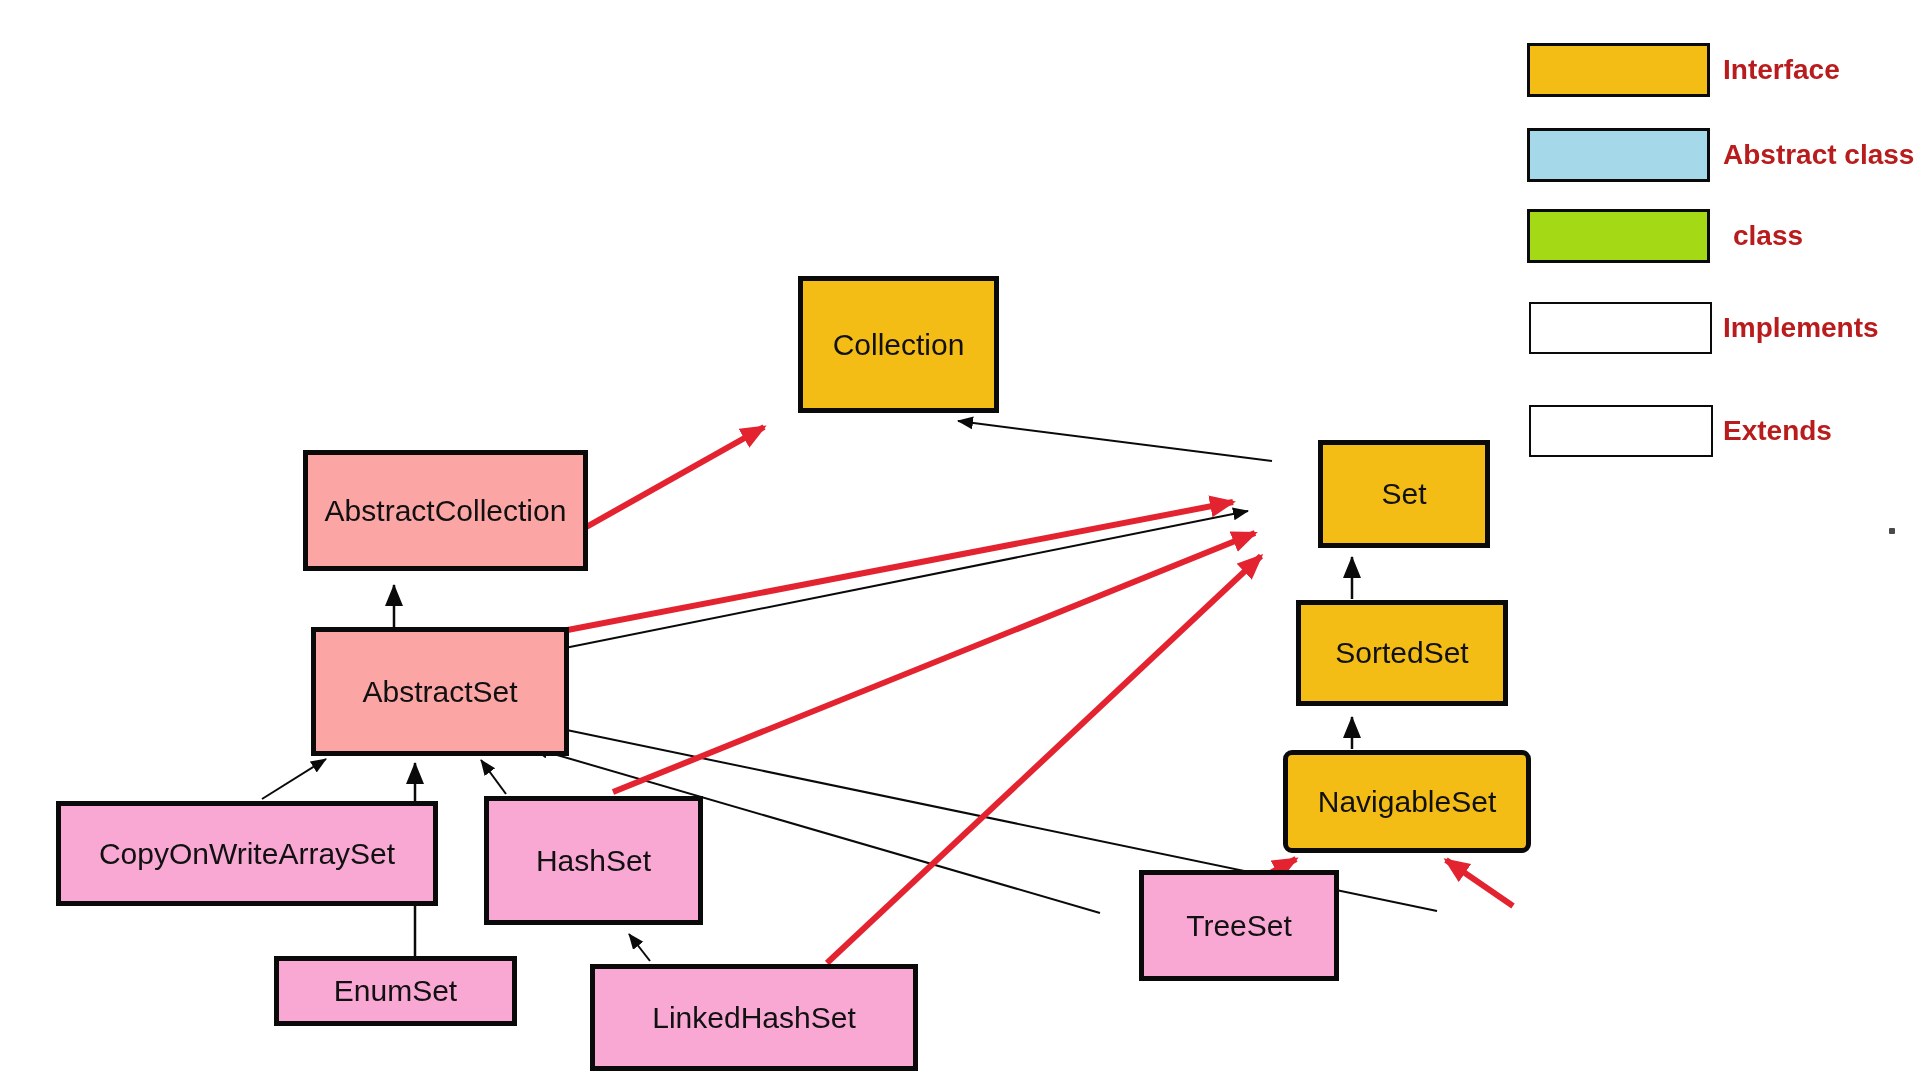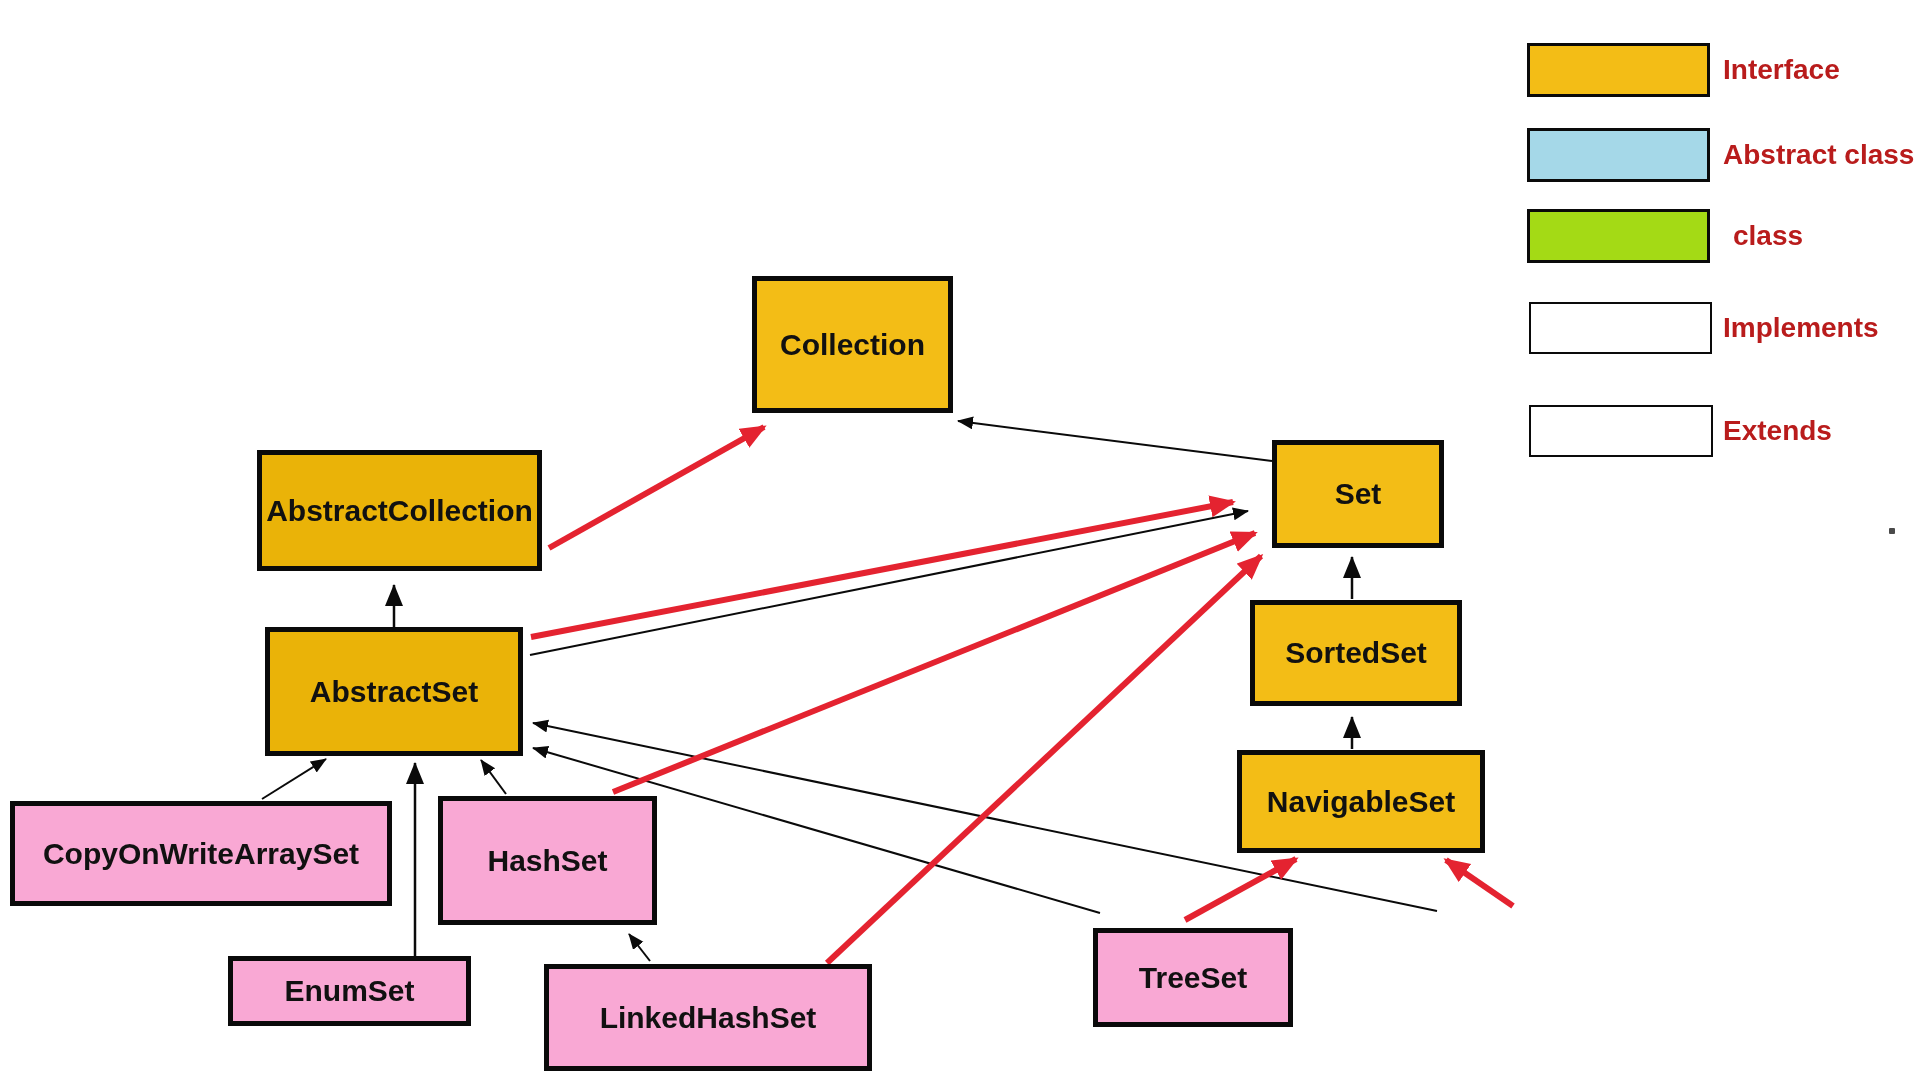--- a/index.html
+++ b/index.html
@@ -9,25 +9,26 @@
     background:#ffffff;
     font-family:"Liberation Sans", sans-serif;
     overflow:hidden;
   }
   #edges{position:absolute;left:0;top:0;width:1920px;height:1080px;}
   .node{
     position:absolute;
     box-sizing:border-box;
     border:5px solid #0a0a0a;
     display:flex;align-items:center;justify-content:center;
-    font-weight:bold;font-size:30px;color:#111;
+    font-weight:normal;font-size:30px;color:#111;
     text-align:center;
+    margin-left:46px;
   }
   .node.interface{background:#F3BD16;}
-  .node.abstract{background:#eab308;}
+  .node.abstract{background:#fca5a5;}
   .node.clazz{background:#f9a8d4;}
   .legend-swatch{
     position:absolute;box-sizing:border-box;
     border:3px solid #0a0a0a;
   }
   .legend-swatch.interface{background:#F3BD16;}
   .legend-swatch.abstract{background:#A5D8E8;}
   .legend-swatch.clazz{background:#A4DA15;}
   .legend-arrowbox{
     position:absolute;box-sizing:border-box;
@@ -91,21 +92,21 @@
   </div>
 
   <div class="node interface" style="left:1272px;top:440px;width:172px;height:108px;">
     <span>Set</span>
   </div>
 
   <div class="node interface" style="left:1250px;top:600px;width:212px;height:106px;">
     <span>SortedSet</span>
   </div>
 
-  <div class="node interface" style="left:1237px;top:750px;width:248px;height:103px;">
+  <div class="node interface" style="left:1237px;top:750px;width:248px;height:103px;border-radius:9px;">
     <span>NavigableSet</span>
   </div>
 
   <div class="node abstract" style="left:257px;top:450px;width:285px;height:121px;">
     <span>AbstractCollection</span>
   </div>
 
   <div class="node abstract" style="left:265px;top:627px;width:258px;height:129px;">
     <span>AbstractSet</span>
   </div>
@@ -119,21 +120,21 @@
   </div>
 
   <div class="node clazz" style="left:228px;top:956px;width:243px;height:70px;align-items:center;">
     <span>EnumSet</span>
   </div>
 
   <div class="node clazz" style="left:544px;top:964px;width:328px;height:107px;">
     <span>LinkedHashSet</span>
   </div>
 
-  <div class="node clazz" style="left:1093px;top:928px;width:200px;height:99px;">
+  <div class="node clazz" style="left:1093px;top:870px;width:200px;height:111px;">
     <span>TreeSet</span>
   </div>
 
 
   <div>
     <div class="legend-swatch interface" style="left:1527px;top:43px;width:183px;height:54px;"></div>
     <div class="legend-label" style="left:1723px;top:43px;">Interface</div>
 
     <div class="legend-swatch abstract" style="left:1527px;top:128px;width:183px;height:54px;"></div>
     <div class="legend-label" style="left:1723px;top:128px;">Abstract class</div>

